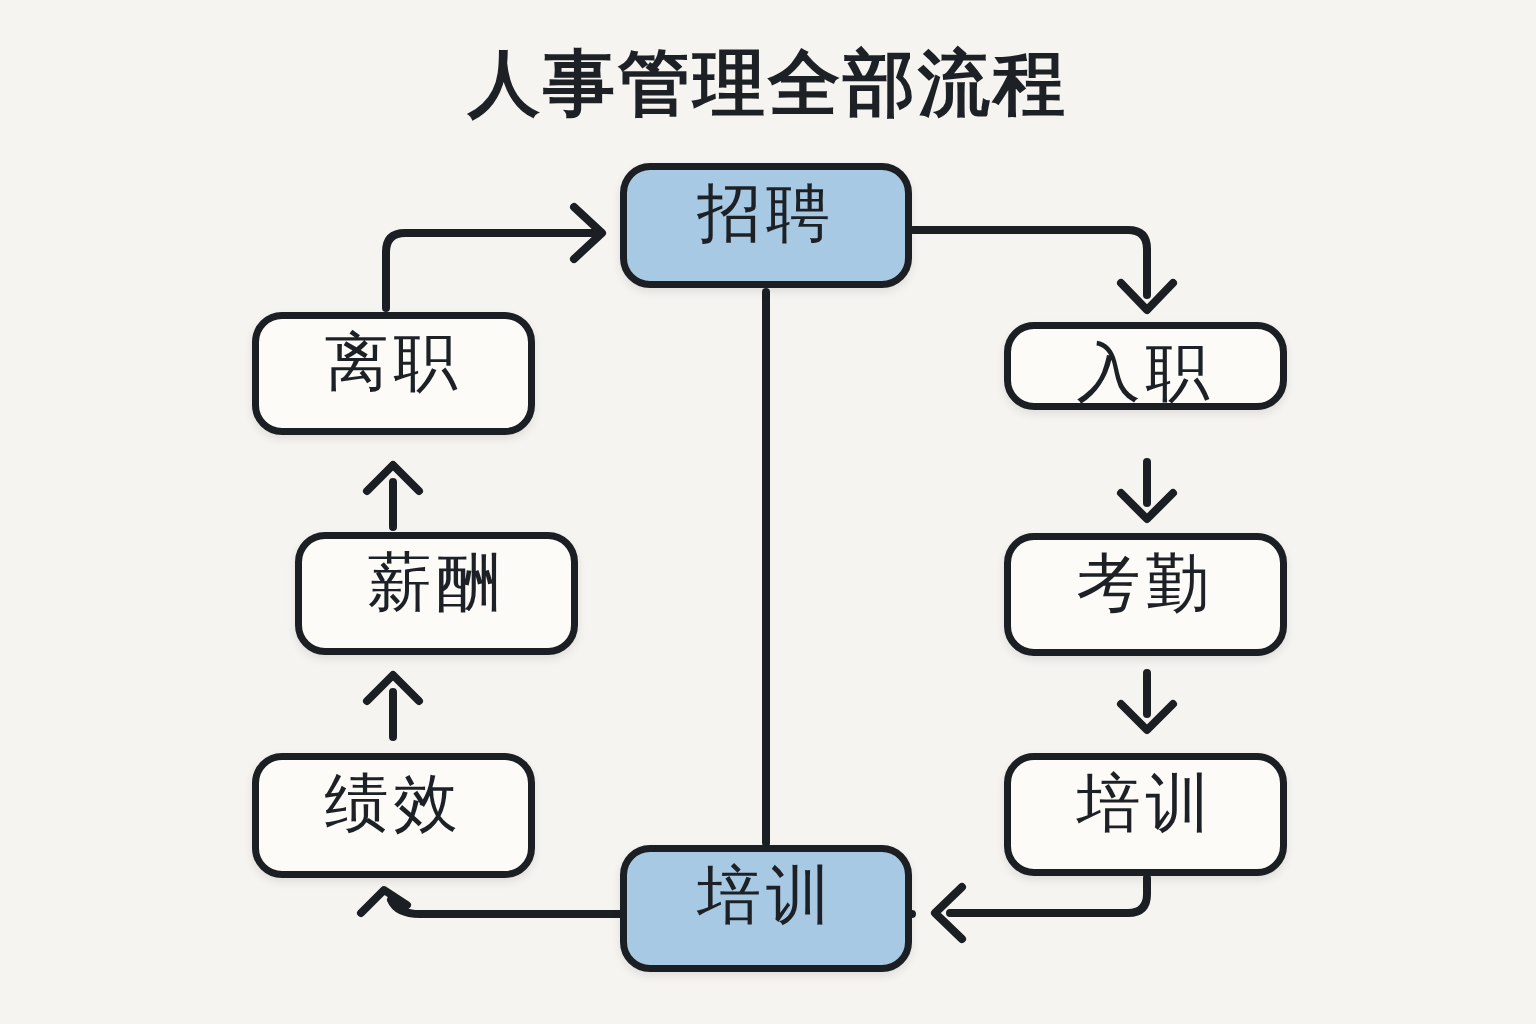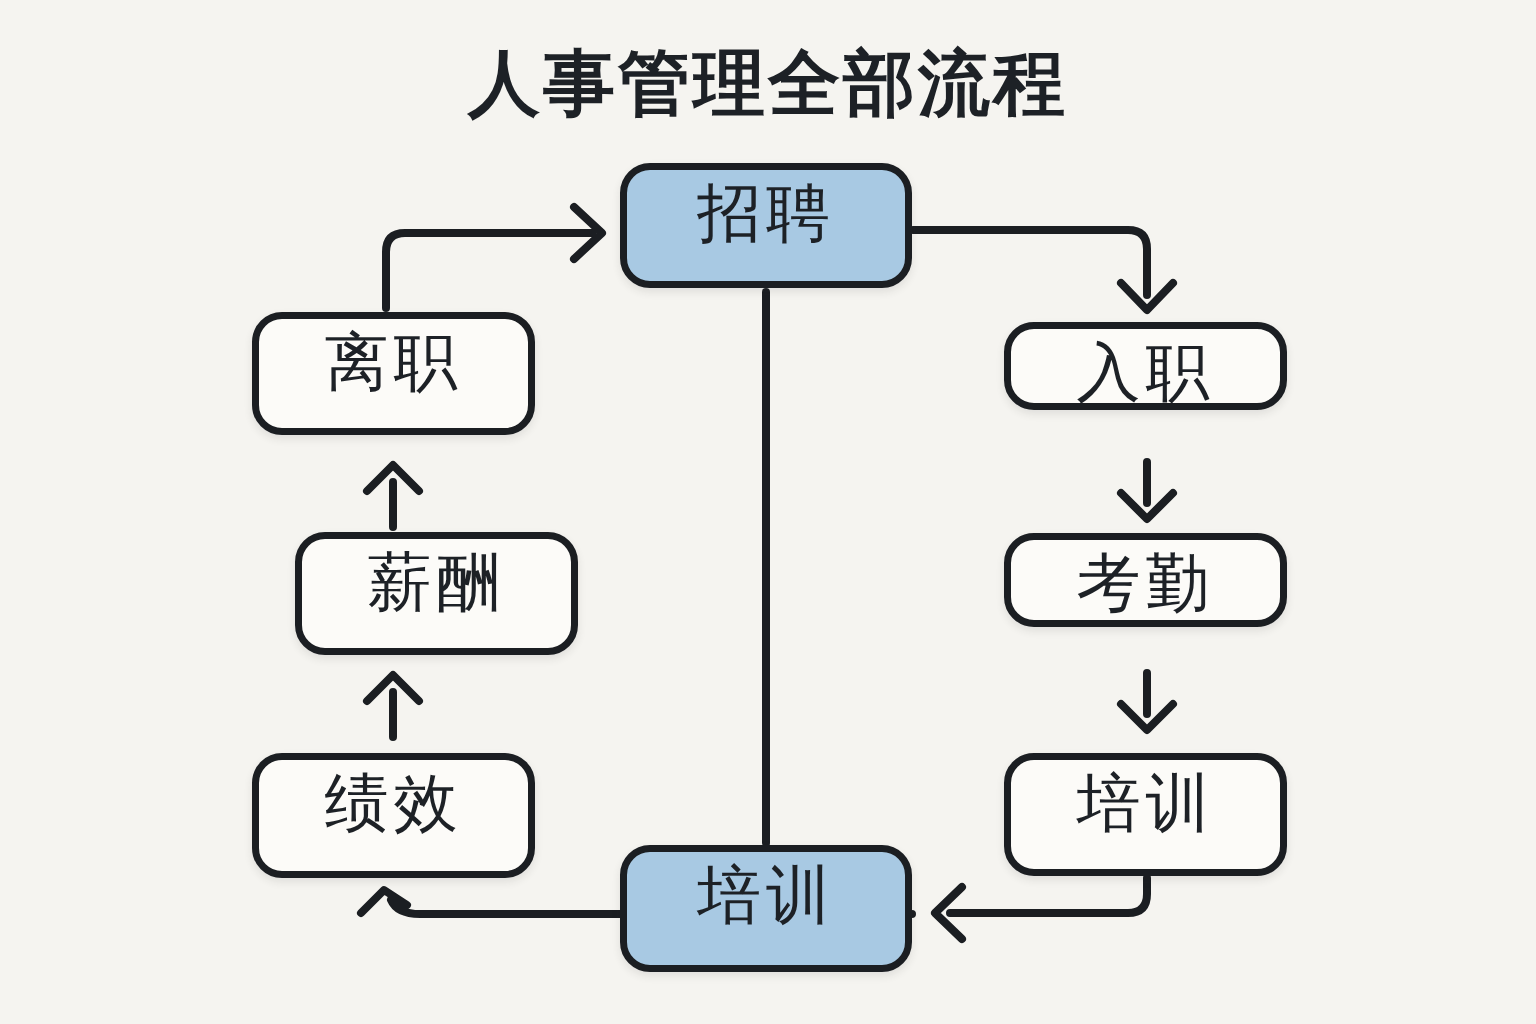--- a/index.html
+++ b/index.html
@@ -59,21 +59,21 @@
     font-size: 64px;
     font-weight: 400;
     letter-spacing: 5px;
     color: var(--text);
     box-shadow: 0 4px 8px rgba(40, 40, 35, 0.10);
   }
   .node--hl { background: var(--node-highlight-fill); }
 
   .n-recruit        { left: 620px;  top: 163px; width: 292px; height: 125px; }
   .n-onboard        { left: 1004px; top: 322px; width: 283px; height: 88px; }
-  .n-attendance     { left: 1004px; top: 533px; width: 283px; height: 94px; }
+  .n-attendance     { left: 1004px; top: 533px; width: 283px; height: 123px; }
   .n-training-right { left: 1004px; top: 753px; width: 283px; height: 123px; }
   .n-training-bottom{ left: 620px;  top: 845px; width: 292px; height: 127px; }
   .n-performance    { left: 252px;  top: 753px; width: 283px; height: 125px; }
   .n-compensation   { left: 252px;  top: 532px; width: 283px; height: 123px; margin-left: 43px; }
   .n-resignation    { left: 252px;  top: 312px; width: 283px; height: 123px; }
 </style>
 </head>
 <body>
 
 <div class="canvas">

